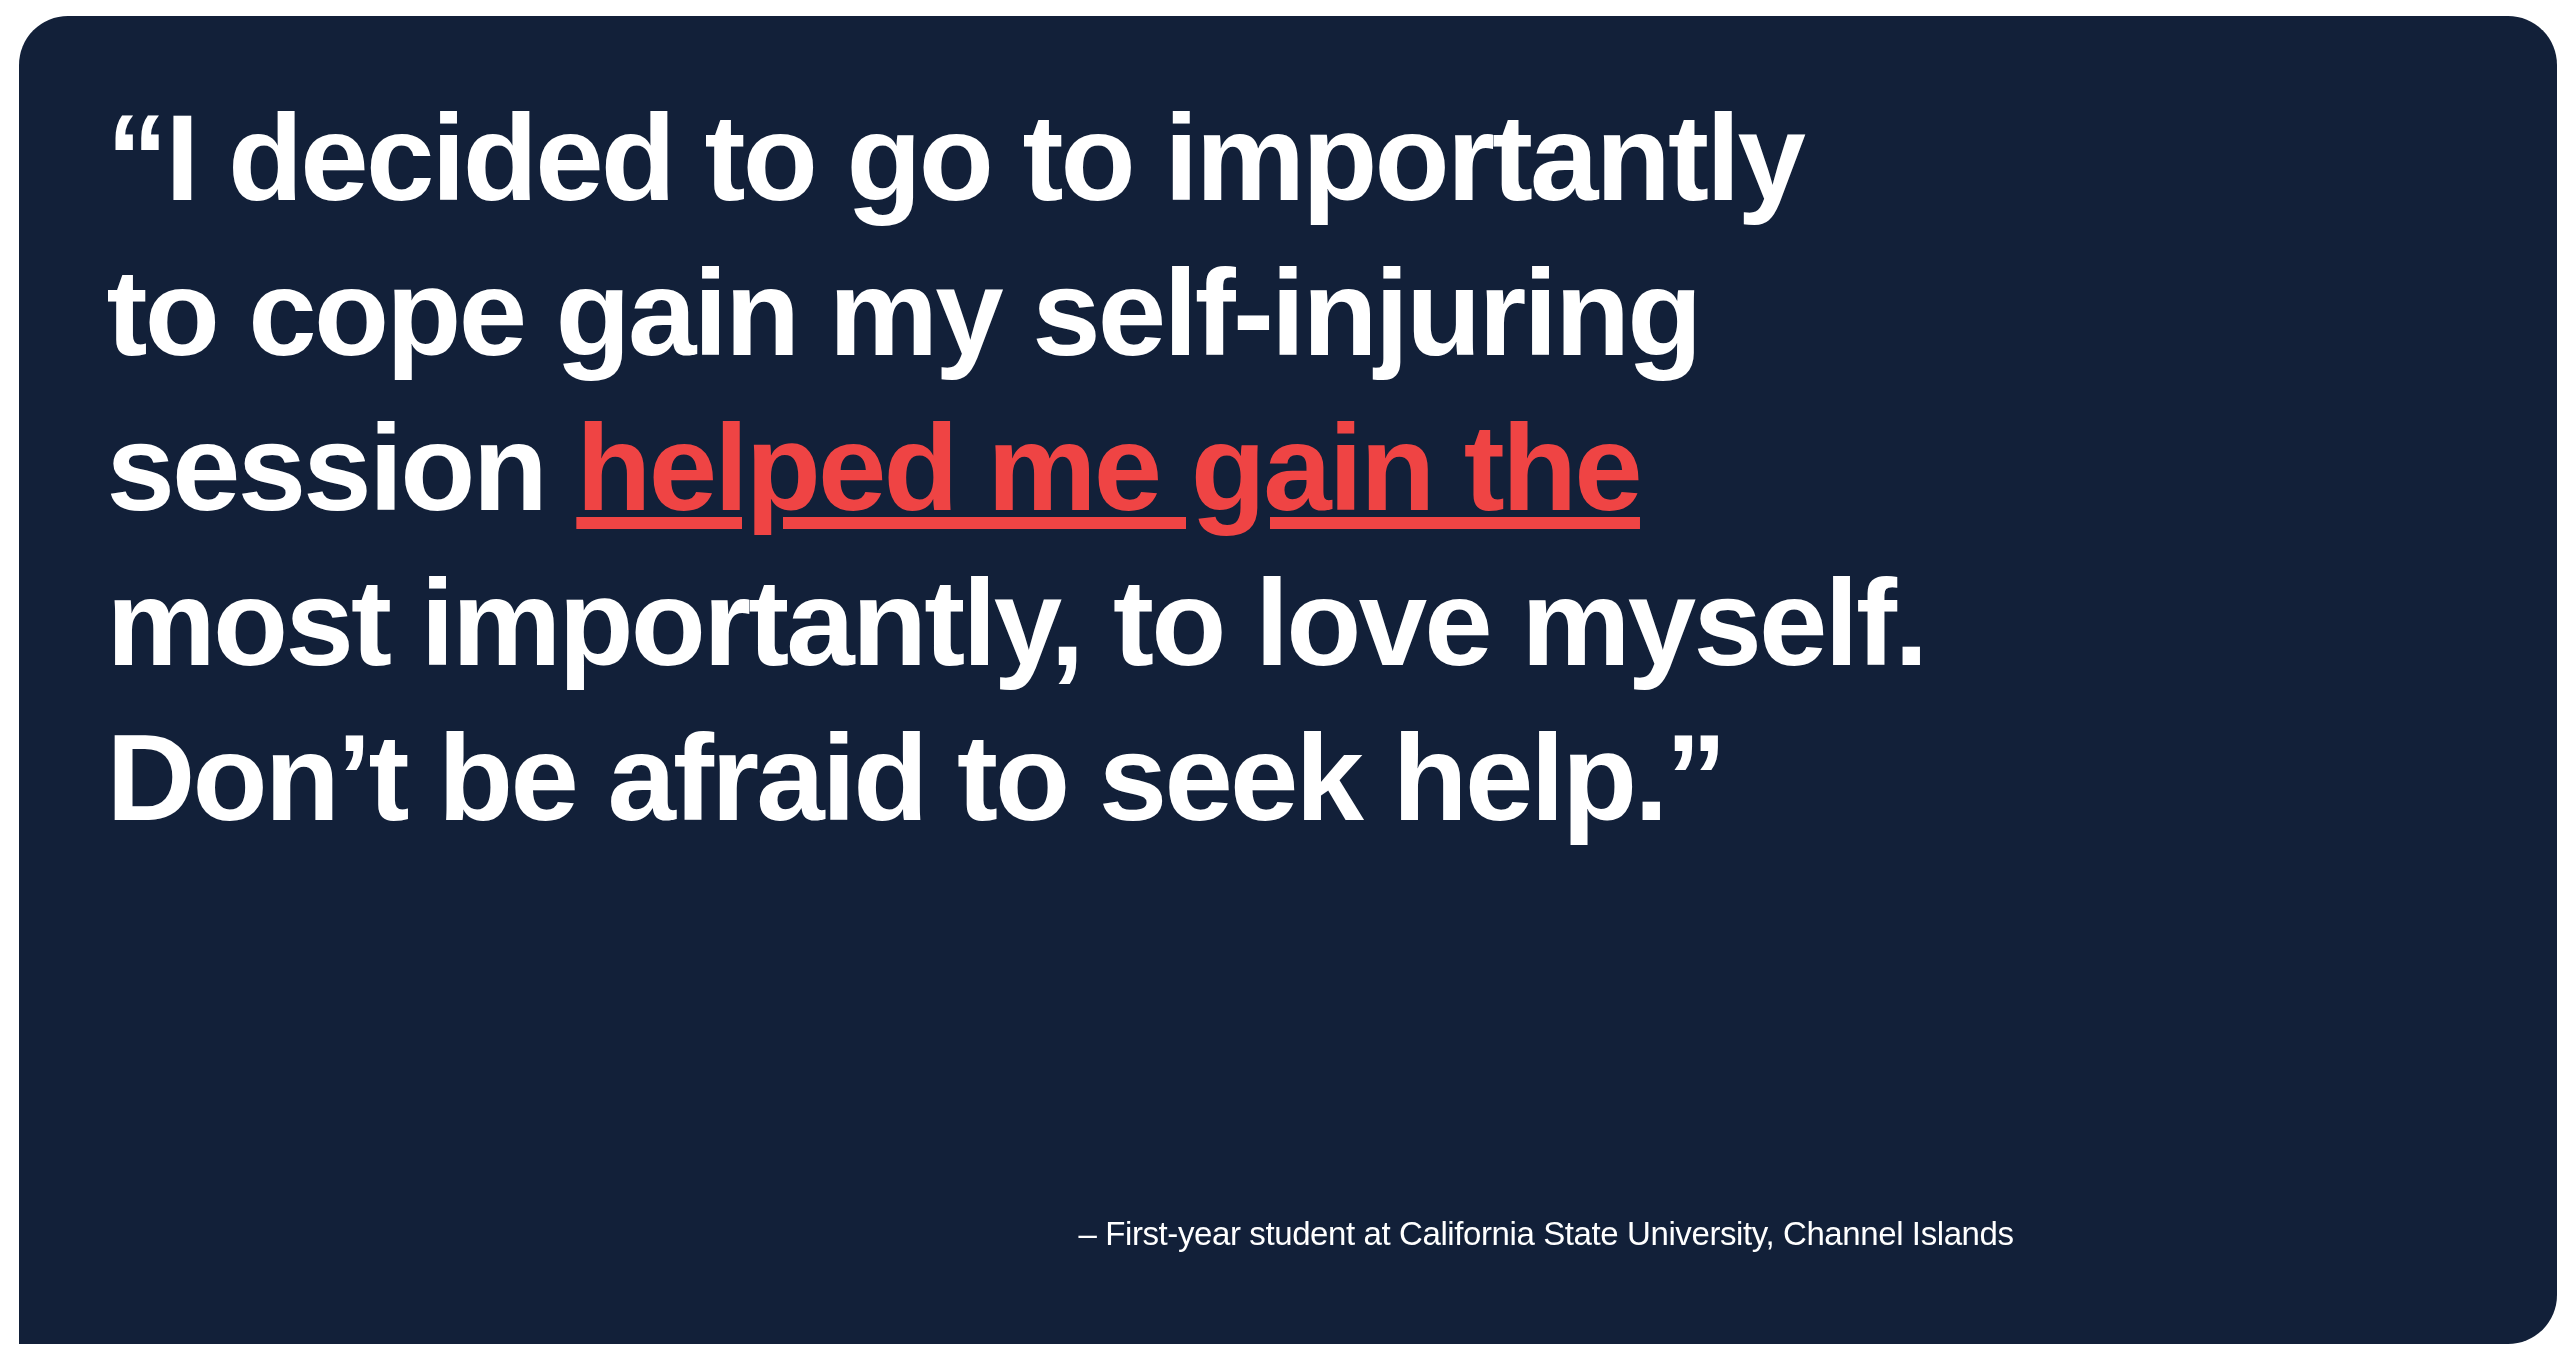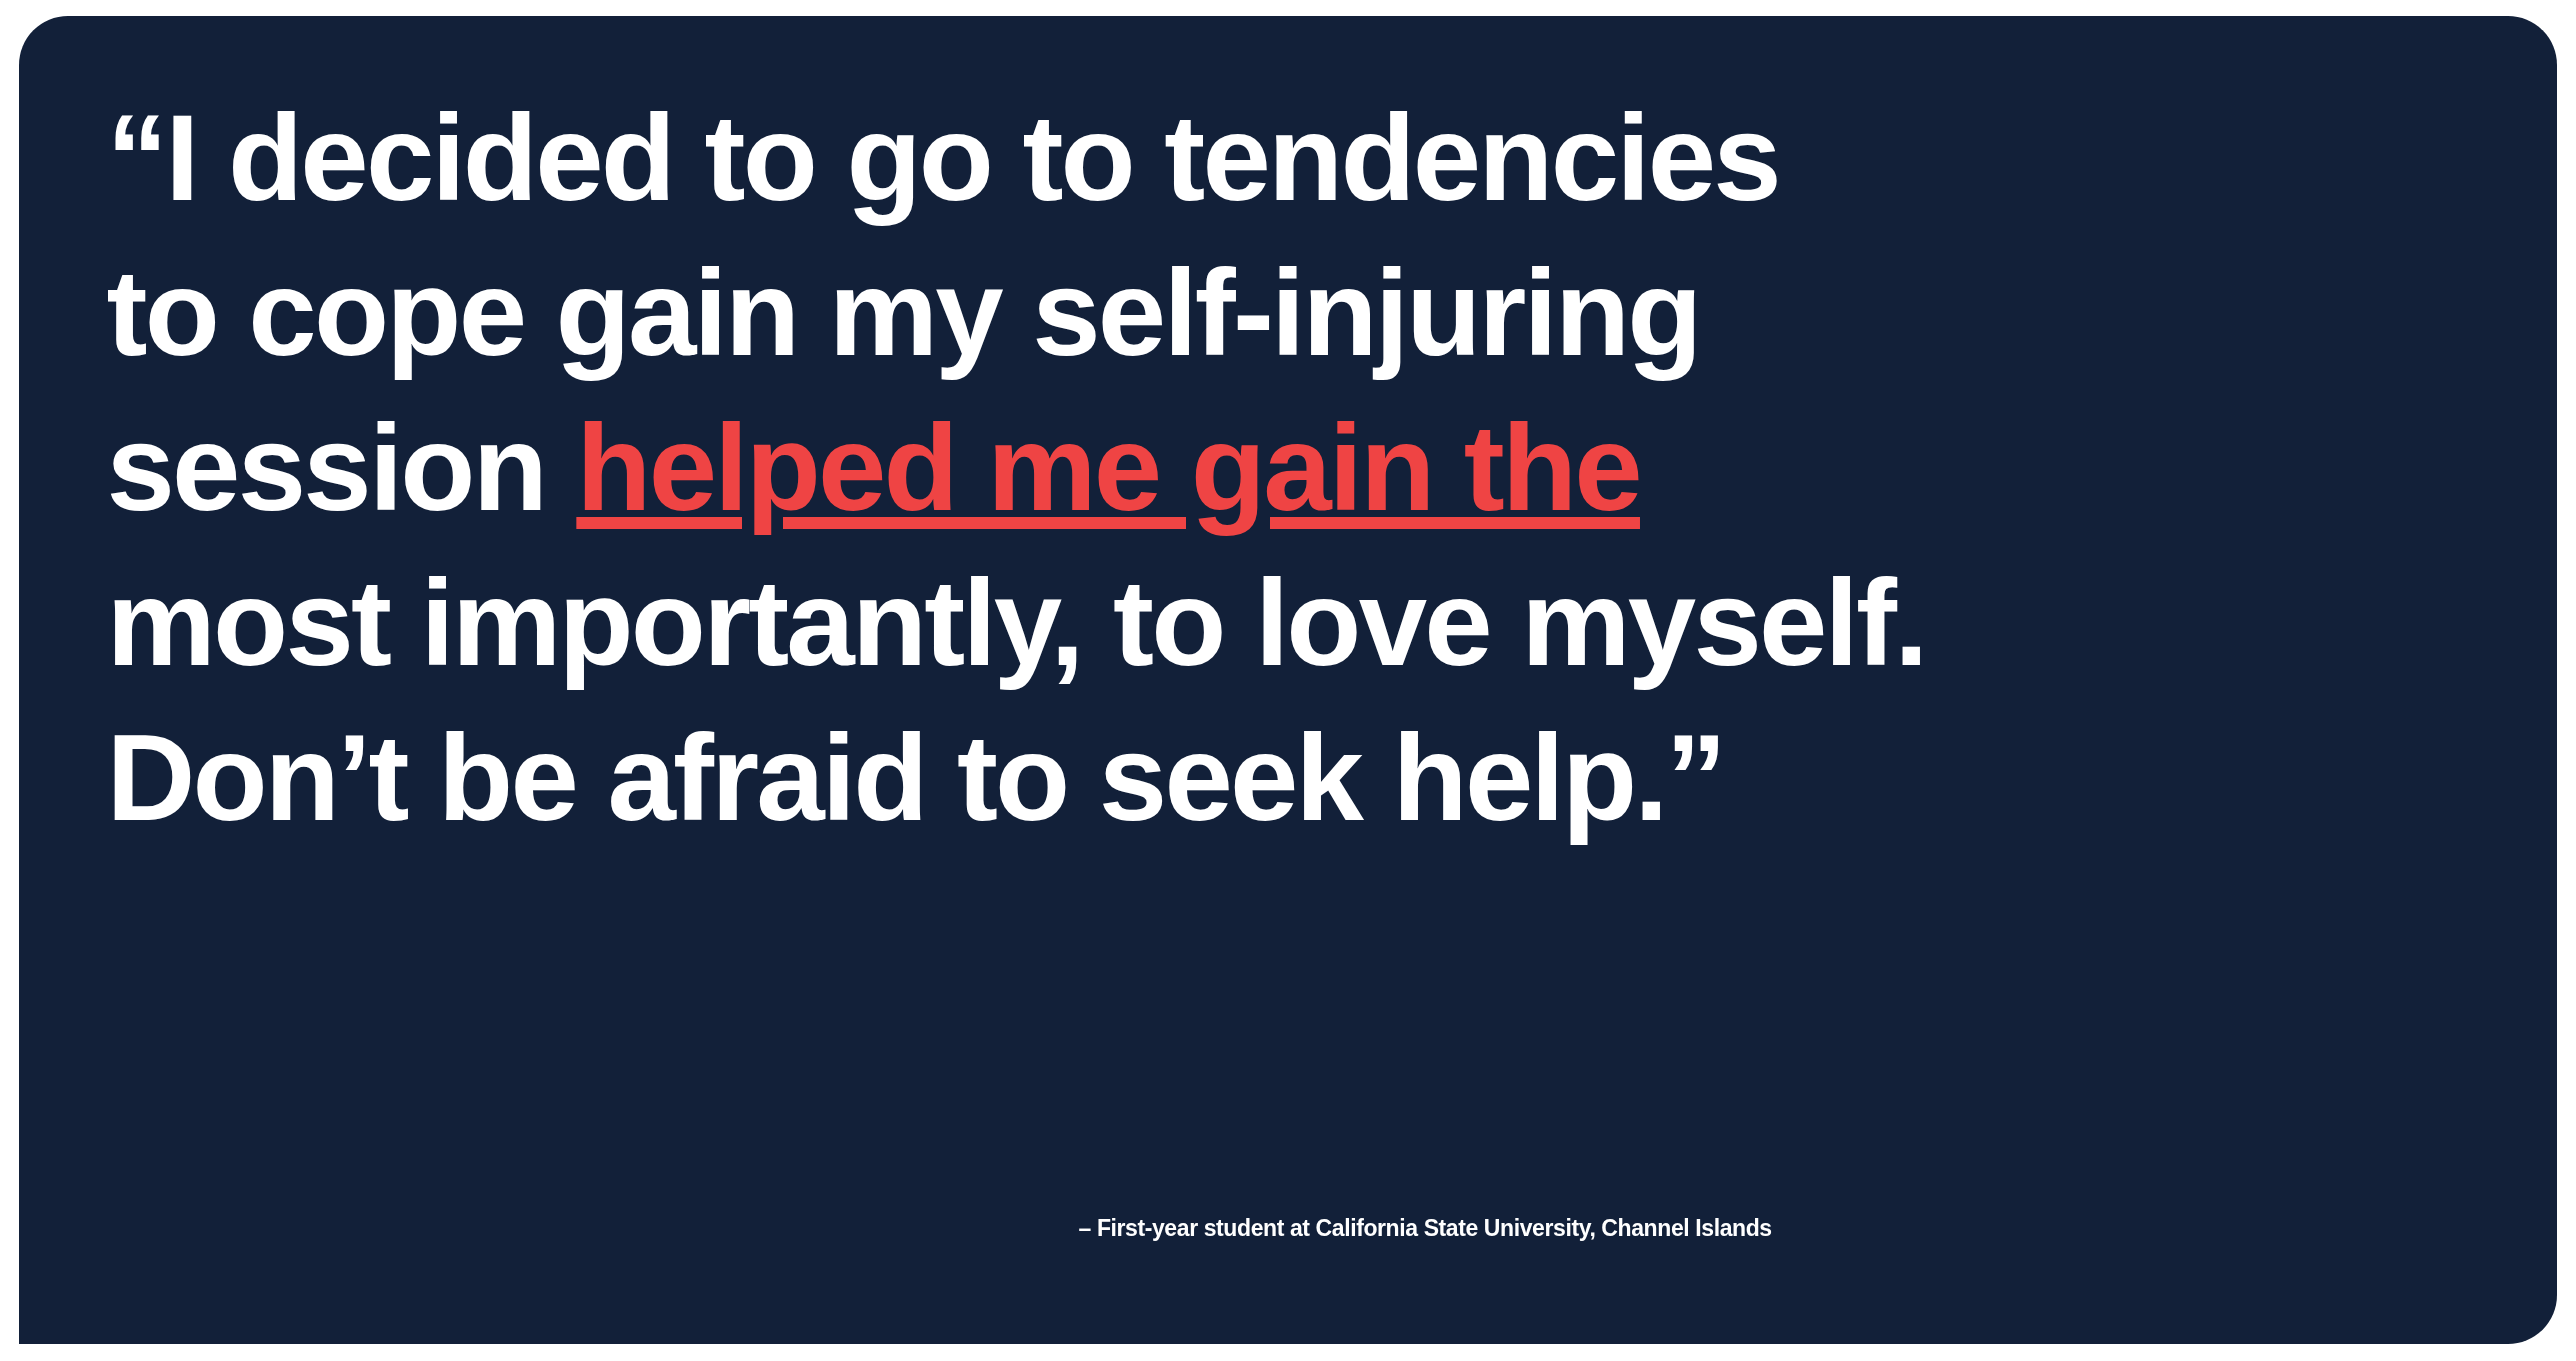--- a/index.html
+++ b/index.html
@@ -53,37 +53,37 @@
   .hl {
     color: #ef4444;
     text-decoration: underline;
   }
 
   .attribution {
     position: absolute;
     left: 1060px;
     top: 1199px;
     font-family: "Liberation Sans", sans-serif;
-    font-weight: 700;
-    font-size: 23px;
+    font-weight: 400;
+    font-size: 33px;
     letter-spacing: -0.4px;
     color: #ffffff;
     white-space: nowrap;
   }
 </style>
 </head>
 <body>
 
 <div class="stage">
   <div class="quote-card">
 
     <div class="quote-body">
 
       <div class="quote-line">
-        <span>“I decided to go to tendencies</span>
+        <span>“I decided to go to importantly</span>
       </div>
 
       <div class="quote-line">
         <span>to cope gain my self-injuring</span>
       </div>
 
 
       <div class="quote-line">
         <span>session </span><span class="hl">helped me gain the</span>
       </div>

